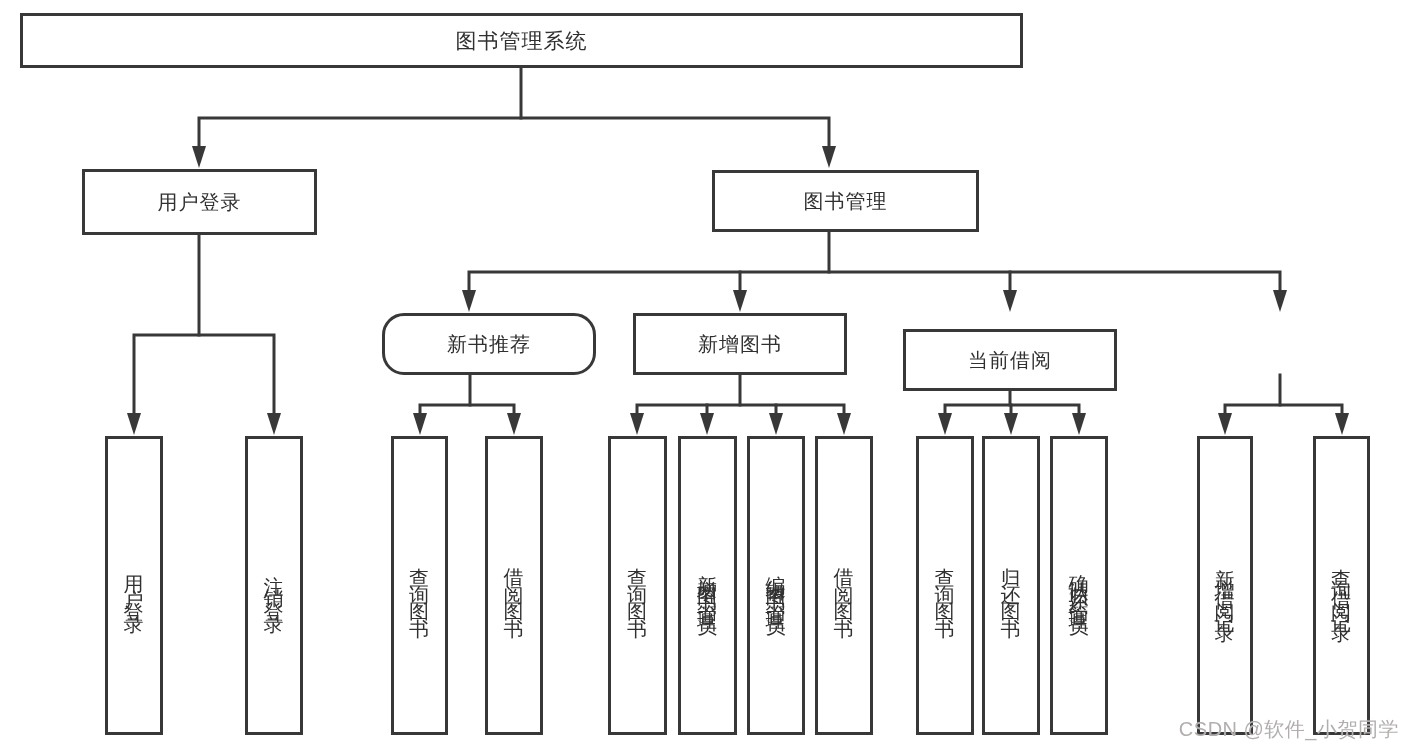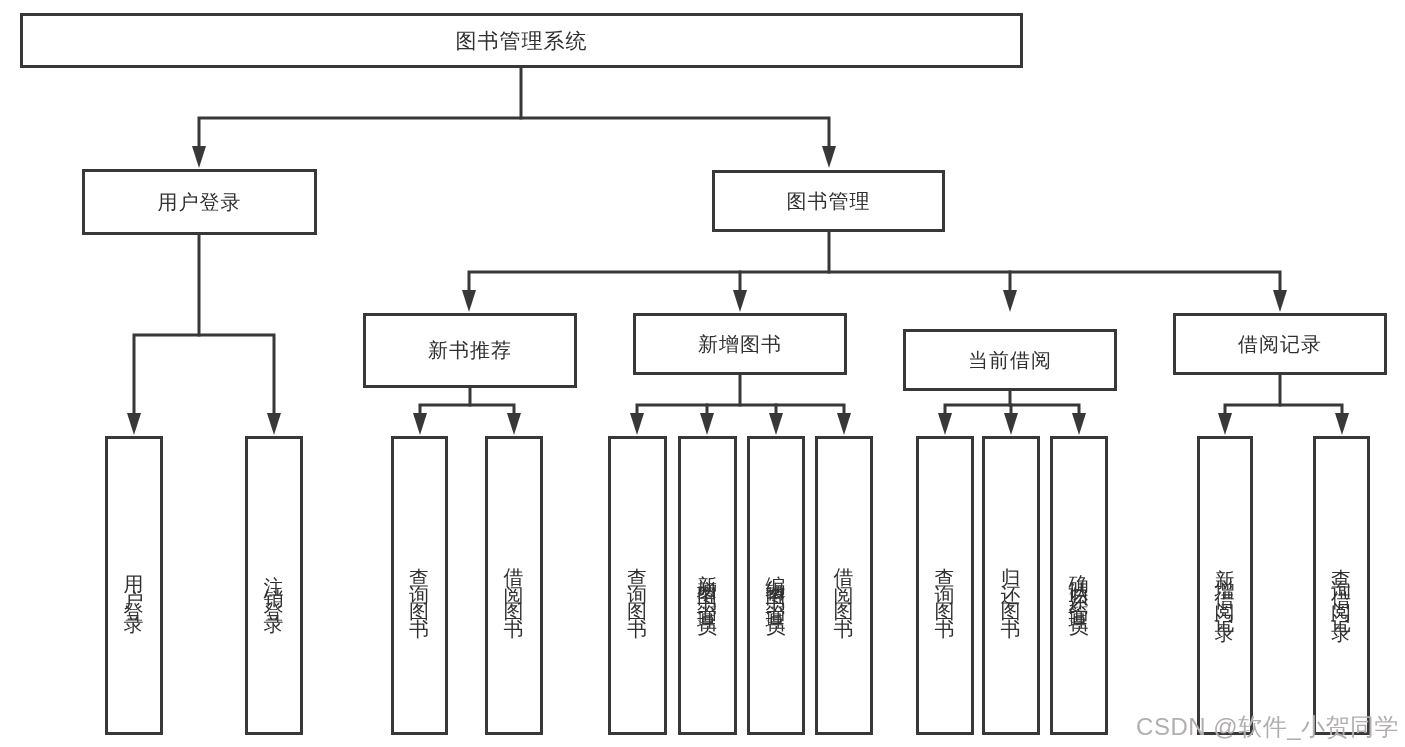--- a/index.html
+++ b/index.html
@@ -43,21 +43,21 @@
     line-height: 1;
     white-space: nowrap;
   }
   .leaf .sp4  { letter-spacing: 17px; }   
   .leaf .sp4b { letter-spacing: 13px; }   
   .leaf .sp6  { letter-spacing: 11px; }   
   .leaf .sp9  { letter-spacing: 6px;  }   
   .watermark {
     position: absolute;
     right: 6px; bottom: 4px;
-    font-size: 24px;
+    font-size: 20px;
     color: #b2aeae;
     letter-spacing: 0.5px;
     white-space: nowrap;
     z-index: 2;
     text-shadow: 0 0 1px rgba(255,255,255,0.6);
   }
 </style>
 </head>
 <body>
 
@@ -113,35 +113,32 @@
     </g>
   </svg>
 
   <div class="box hbox root-box" style="left:20px; top:13px; width:1003px; height:55px;">
     <span class="label">图书管理系统</span>
   </div>
 
   <div class="box hbox" style="left:82px; top:169px; width:235px; height:66px;">
     <span class="label">用户登录</span>
   </div>
-  <div class="box hbox" style="left:712px; top:170px; width:233px; height:62px;">
+  <div class="box hbox" style="left:712px; top:170px; width:267px; height:62px;">
     <span class="label">图书管理</span>
   </div>
 
-  <div class="box hbox" style="left:363px; top:313px; width:214px; height:75px;">
+  <div class="box hbox" style="left:382px; top:313px; width:214px; height:62px;border-radius:22px;">
     <span class="label">新书推荐</span>
   </div>
   <div class="box hbox" style="left:633px; top:313px; width:214px; height:62px;">
     <span class="label">新增图书</span>
   </div>
   <div class="box hbox" style="left:903px; top:313px; width:214px; height:62px;margin-top:16px;">
     <span class="label">当前借阅</span>
-  </div>
-  <div class="box hbox" style="left:1173px; top:313px; width:214px; height:62px;">
-    <span class="label">借阅记录</span>
   </div>
 
   <div class="box leaf" style="left:105px; top:436px; width:58px; height:299px;">
     <span class="label sp4b">用户登录</span>
   </div>
   <div class="box leaf" style="left:245px; top:436px; width:58px; height:299px;">
     <span class="label sp4b">注销登录</span>
   </div>
 
   <div class="box leaf" style="left:391px; top:436px; width:57px; height:299px;">

